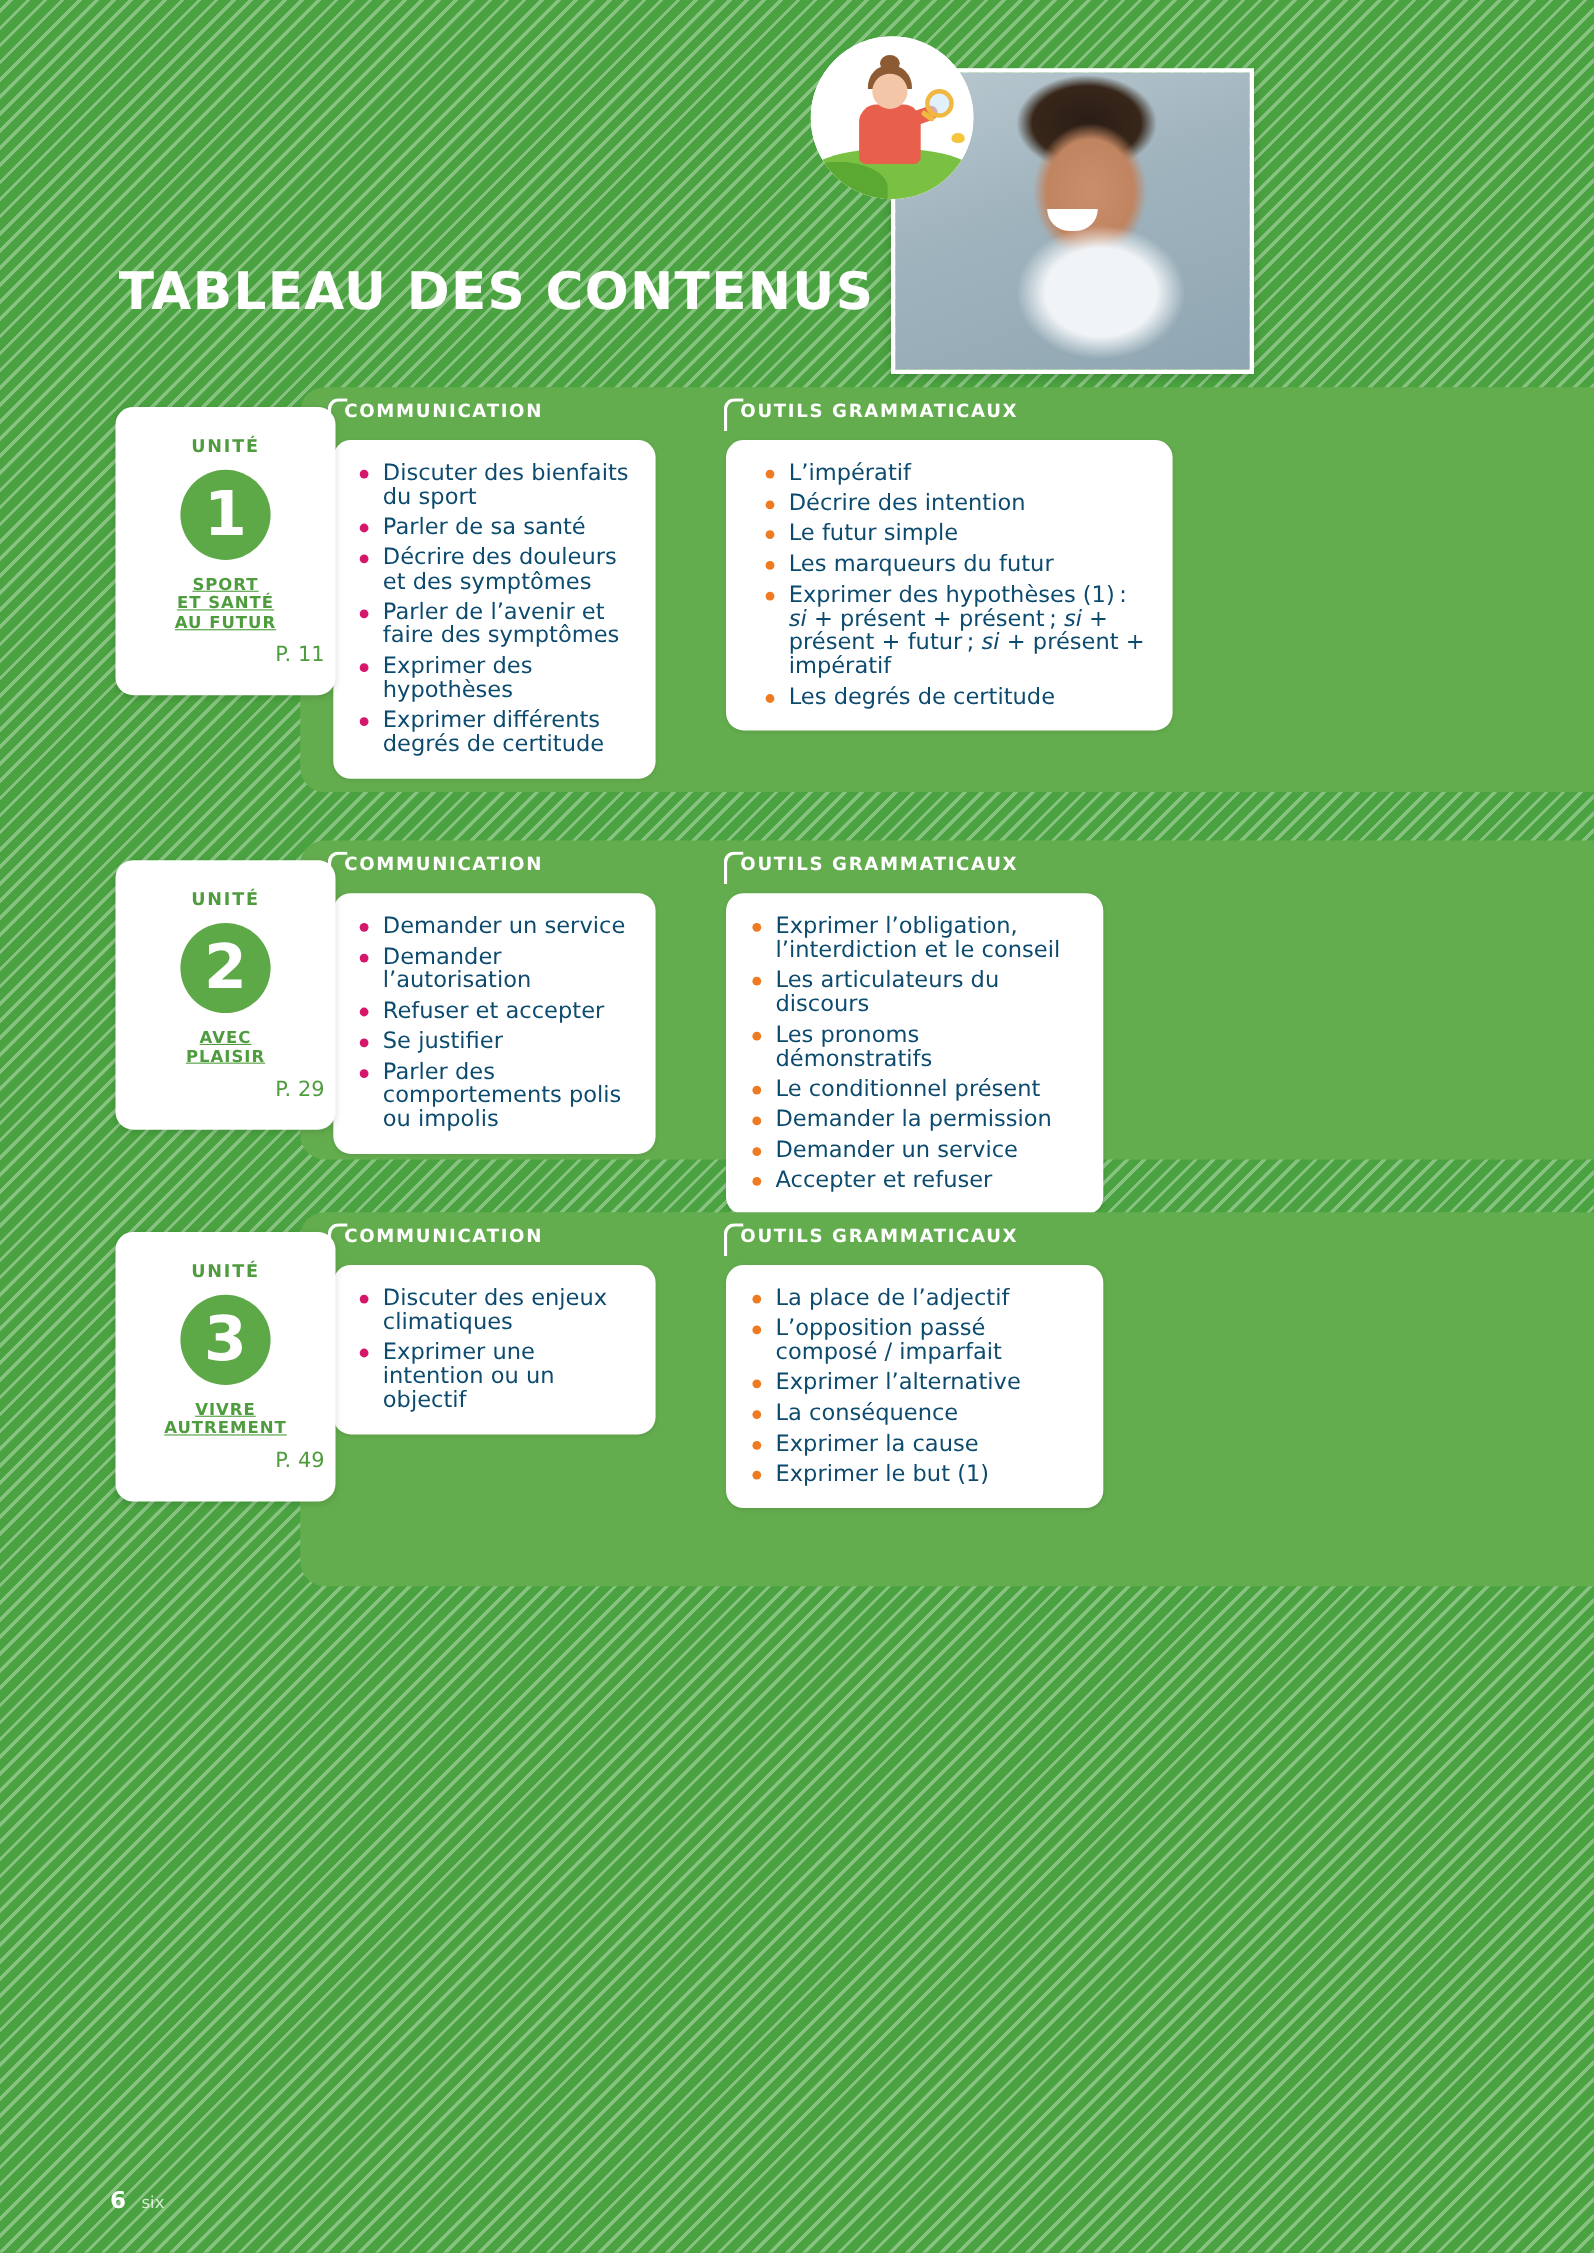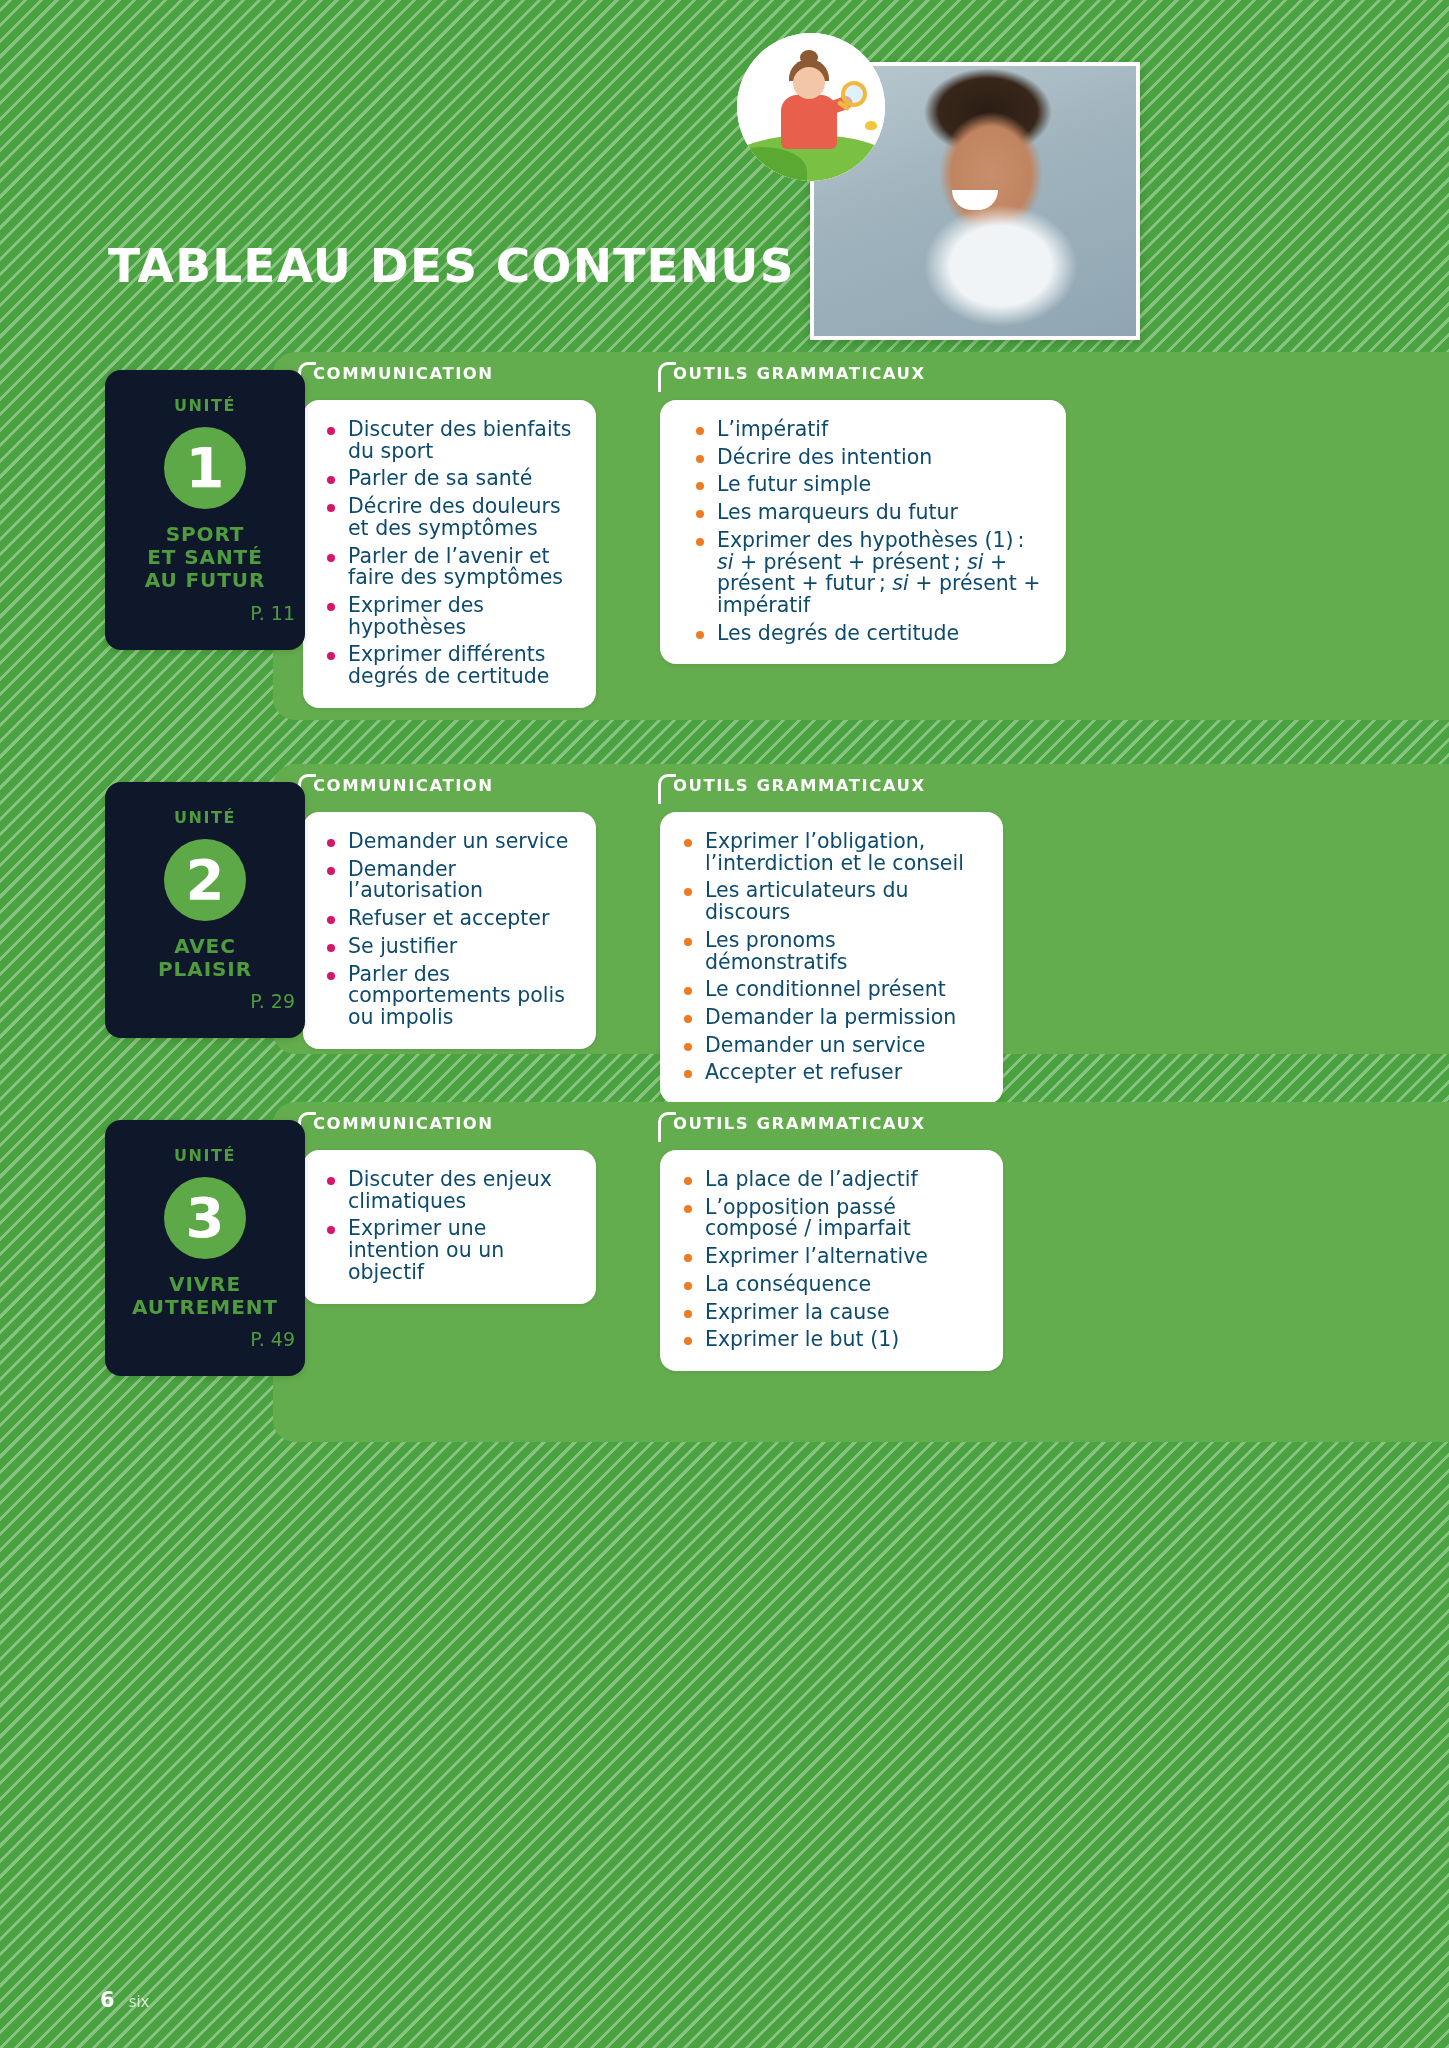--- a/index.html
+++ b/index.html
@@ -166,21 +166,21 @@
     right: -10px;
     top: 0;
     background: #64ad4e;
     border-radius: 22px 0 0 22px;
   }
 
   .unit-card {
     position: absolute;
     left: 105px;
     width: 200px;
-    background: #0f172a;
+    background: #ffffff;
     border-radius: 16px;
     box-shadow: 0 2px 7px rgba(0,0,0,0.13);
     text-align: center;
     z-index: 3;
     padding: 26px 10px 26px 10px;
   }
   .unit-kicker {
     font-size: 16px;
     font-weight: bold;
     color: #4e9c3e;
@@ -190,25 +190,26 @@
     width: 82px; height: 82px;
     margin: 12px auto 14px auto;
     border-radius: 50%;
     background: #5da948;
     color: #ffffff;
     font-size: 56px;
     font-weight: bold;
     line-height: 82px;
   }
   .unit-name {
-    font-size: 20px;
+    font-size: 15px;
     font-weight: bold;
     color: #4e9c3e;
     letter-spacing: 0.9px;
     line-height: 1.16;
+    text-decoration: underline;
   }
   .unit-page {
     margin-top: 9px;
     font-size: 19px;
     color: #4e9c3e;
     font-weight: normal;
     text-align: right;
   }
 
   

